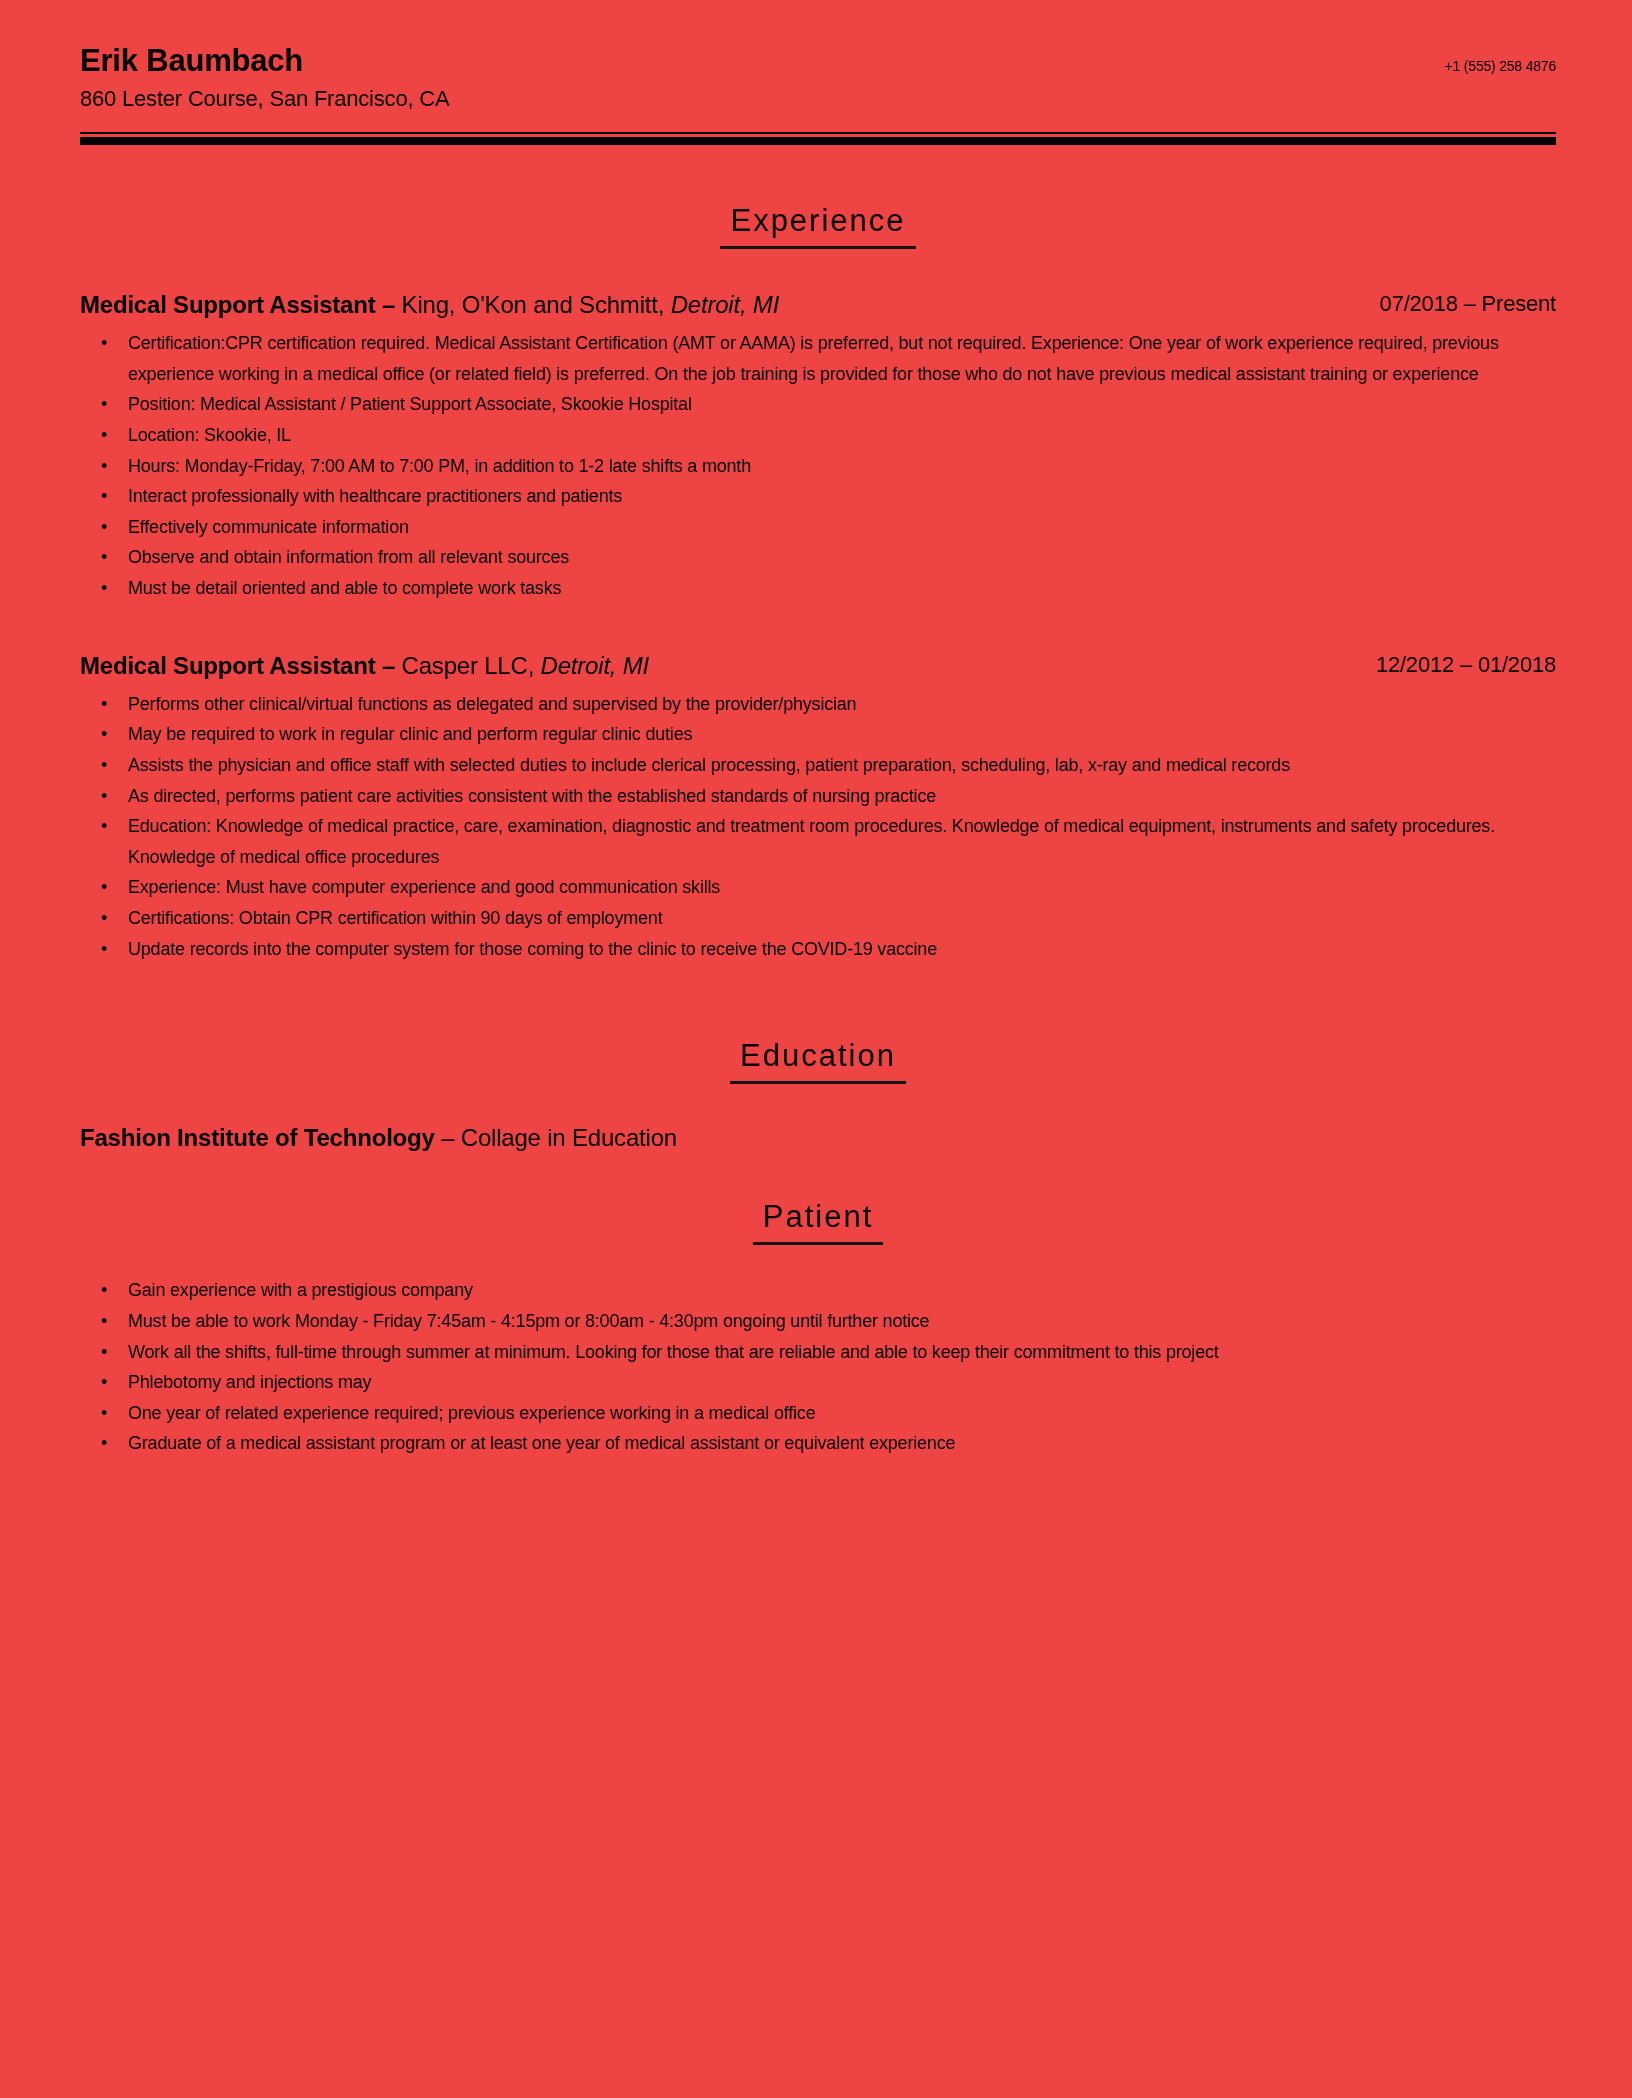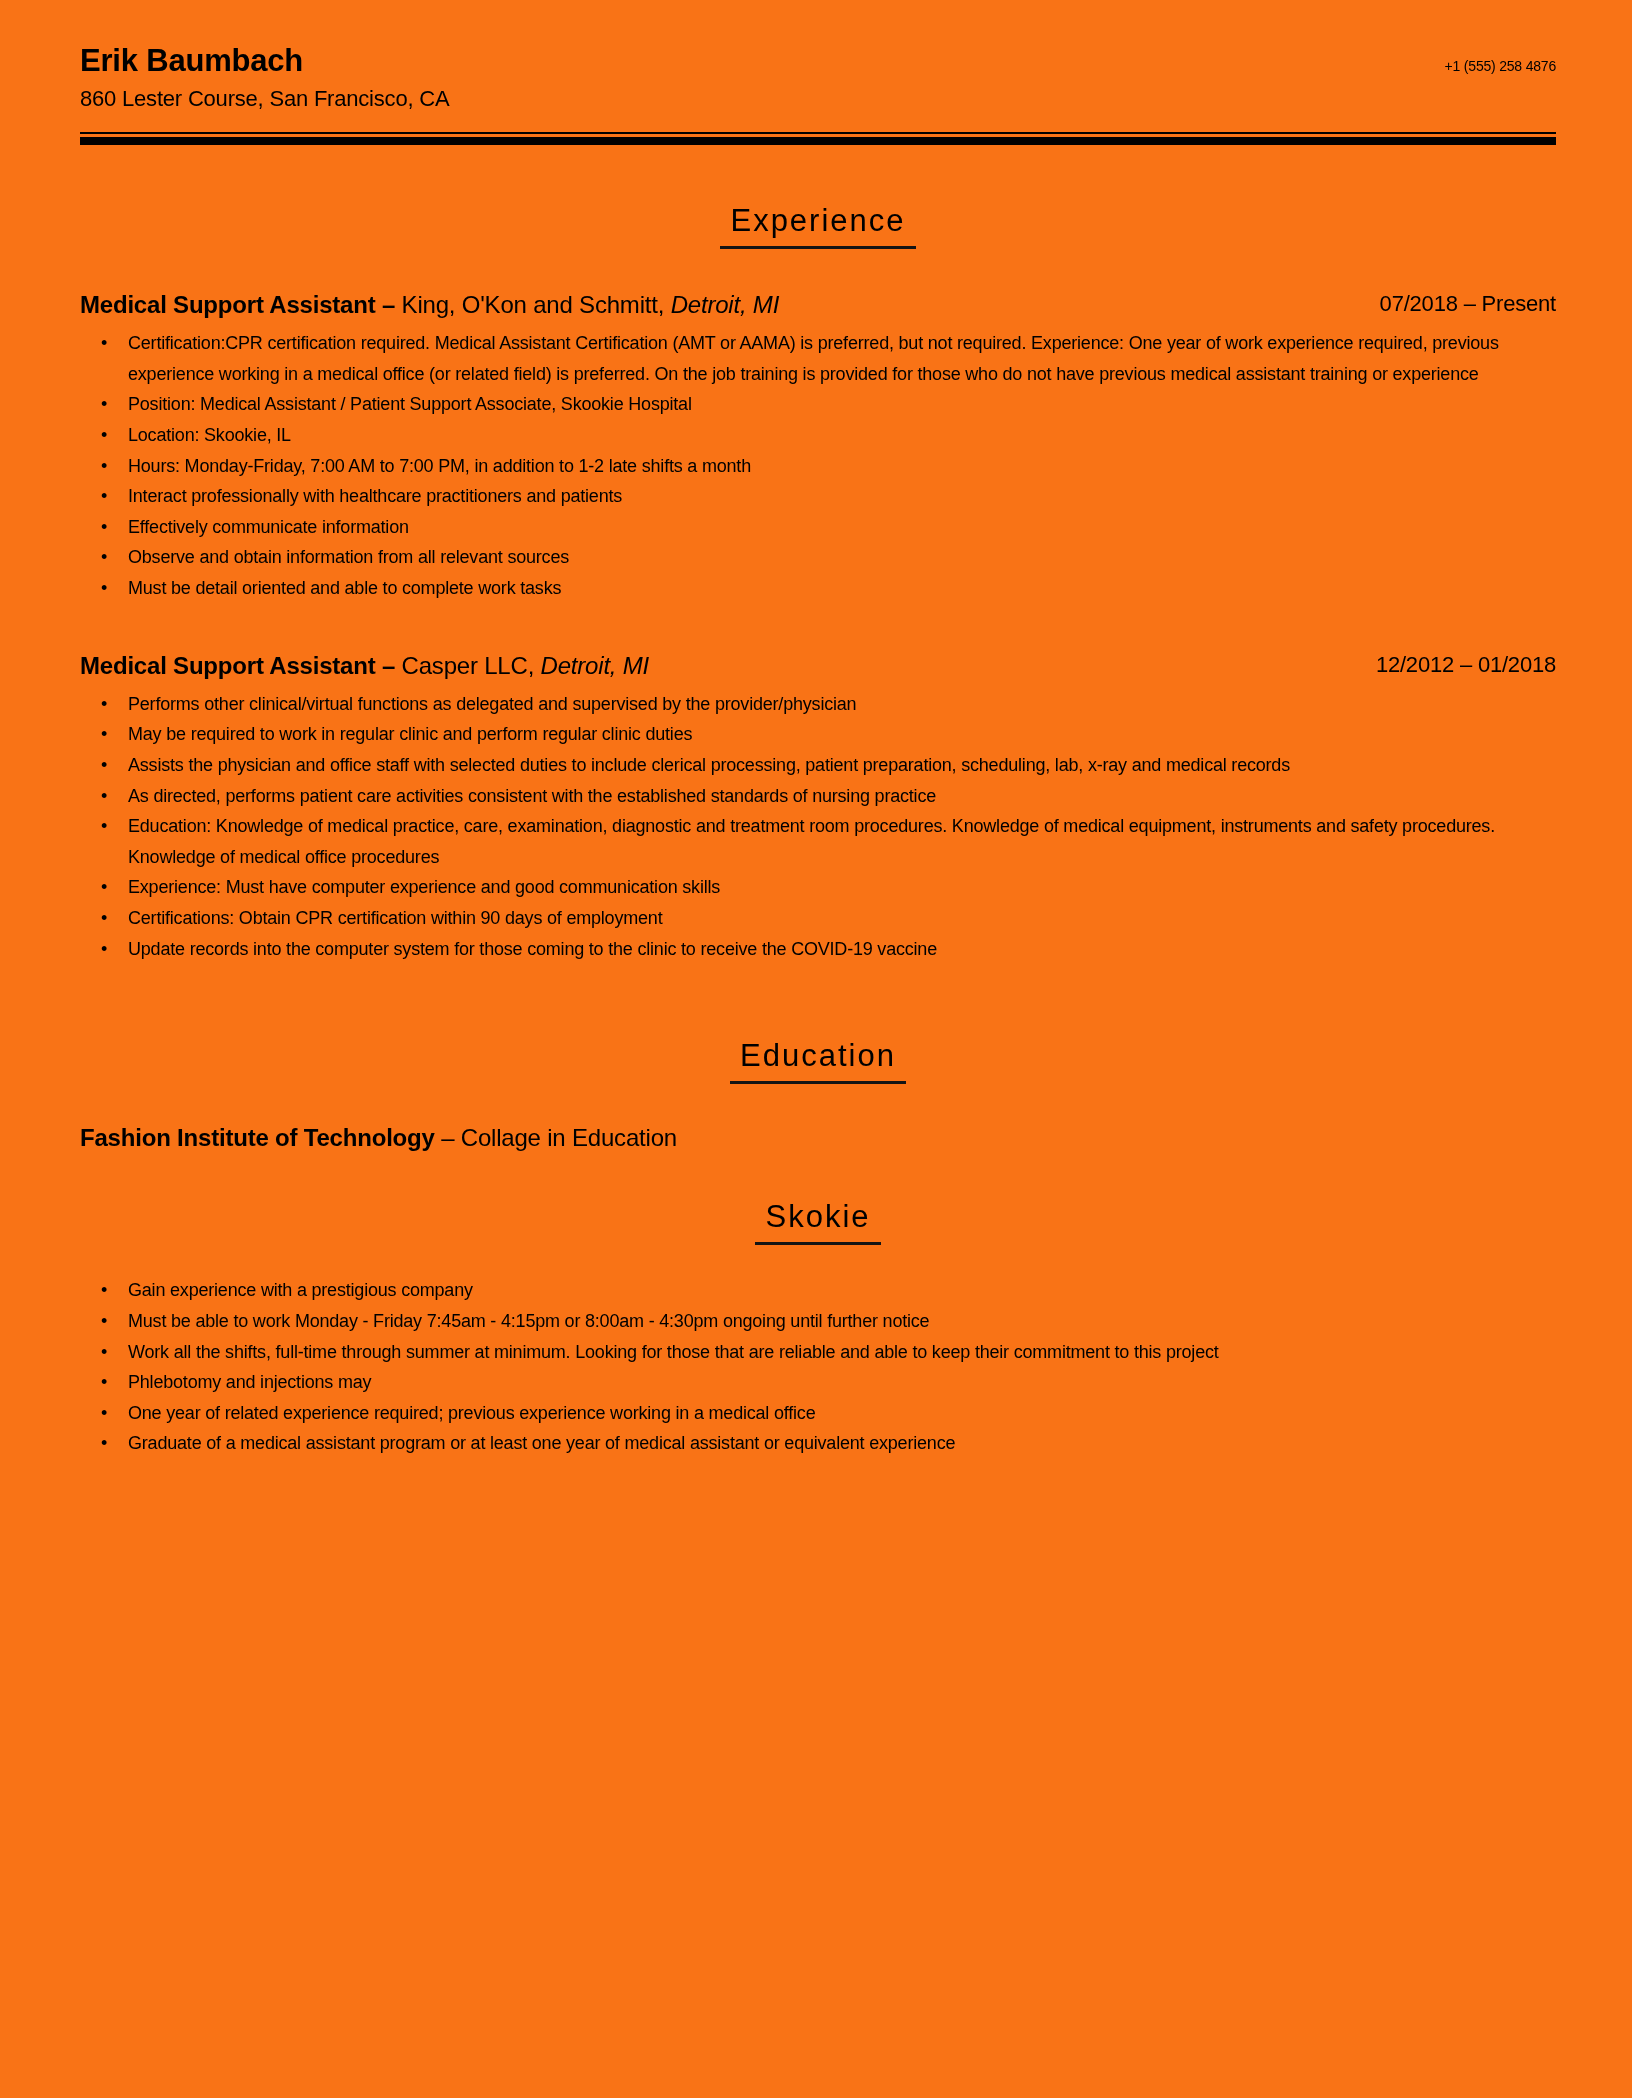--- a/index.html
+++ b/index.html
@@ -1,21 +1,21 @@
 <!DOCTYPE html>
 <html><head>
 <meta charset="utf-8">
 <style>
   html, body { margin: 0; padding: 0; background: #ffffff; }
   .page {
     position: relative;
     width: 1632px;
     height: 2098px;
     box-sizing: border-box;
-    background: #f97316;
+    background: #ef4444;
     color: #000000;
     font-family: "Liberation Sans", sans-serif;
     padding: 44px 76px 0 80px;
     letter-spacing: -0.2px;
     overflow: hidden;
   }
 
   
   .header-row {
     display: flex;
@@ -185,21 +185,21 @@
       <span class="heading-text">Education</span>
     </h2>
     <div class="education-line">
       <span class="school">Fashion Institute of Technology</span>
       <span class="degree">– Collage in Education</span>
     </div>
   </section>
 
   <section>
     <h2 class="section-heading skills-heading">
-      <span class="heading-text">Skokie</span>
+      <span class="heading-text">Patient</span>
     </h2>
     <ul class="bullets">
 
         <li>Gain experience with a prestigious company</li>
 
         <li>Must be able to work Monday - Friday 7:45am - 4:15pm or 8:00am - 4:30pm ongoing until further notice</li>
 
         <li>Work all the shifts, full-time through summer at minimum. Looking for those that are reliable and able to keep their commitment to this project</li>
 
         <li>Phlebotomy and injections may</li>

